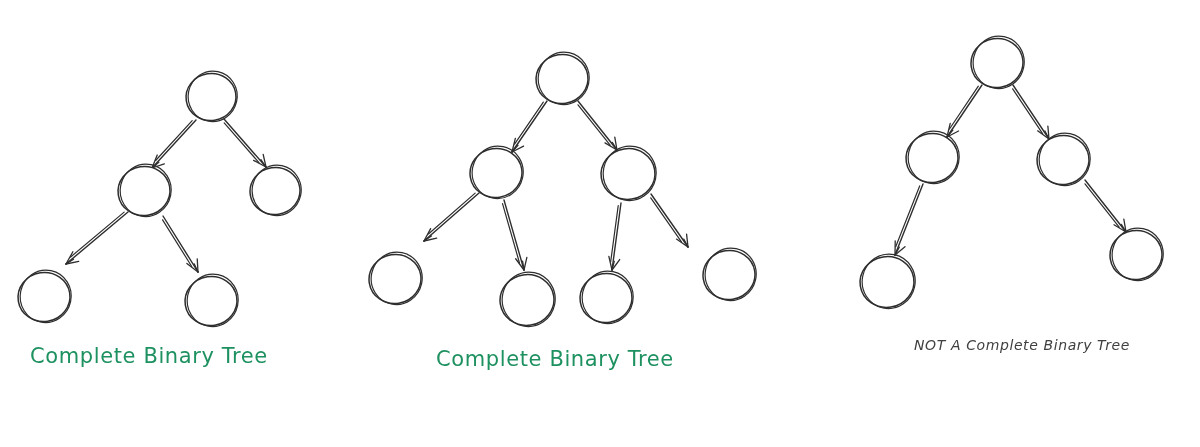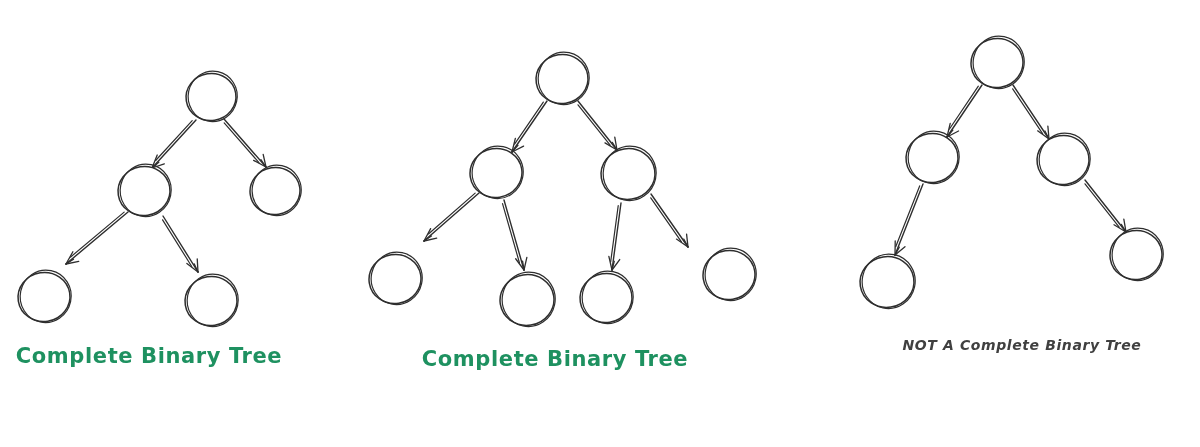--- a/index.html
+++ b/index.html
@@ -20,21 +20,21 @@
   }
   #diagram-svg {
     position: absolute;
     left: 0;
     top: 0;
   }
   .tree-label {
     position: absolute;
     transform: translateX(-50%);
     white-space: nowrap;
-    font-weight: 700;
+    font-weight: 400;
     letter-spacing: 0.6px;
   }
 </style>
 </head>
 <body>
 
 <div class="canvas">
   <svg id="diagram-svg" width="1200" height="447" viewBox="0 0 1200 447">
       <g>
         <g>

